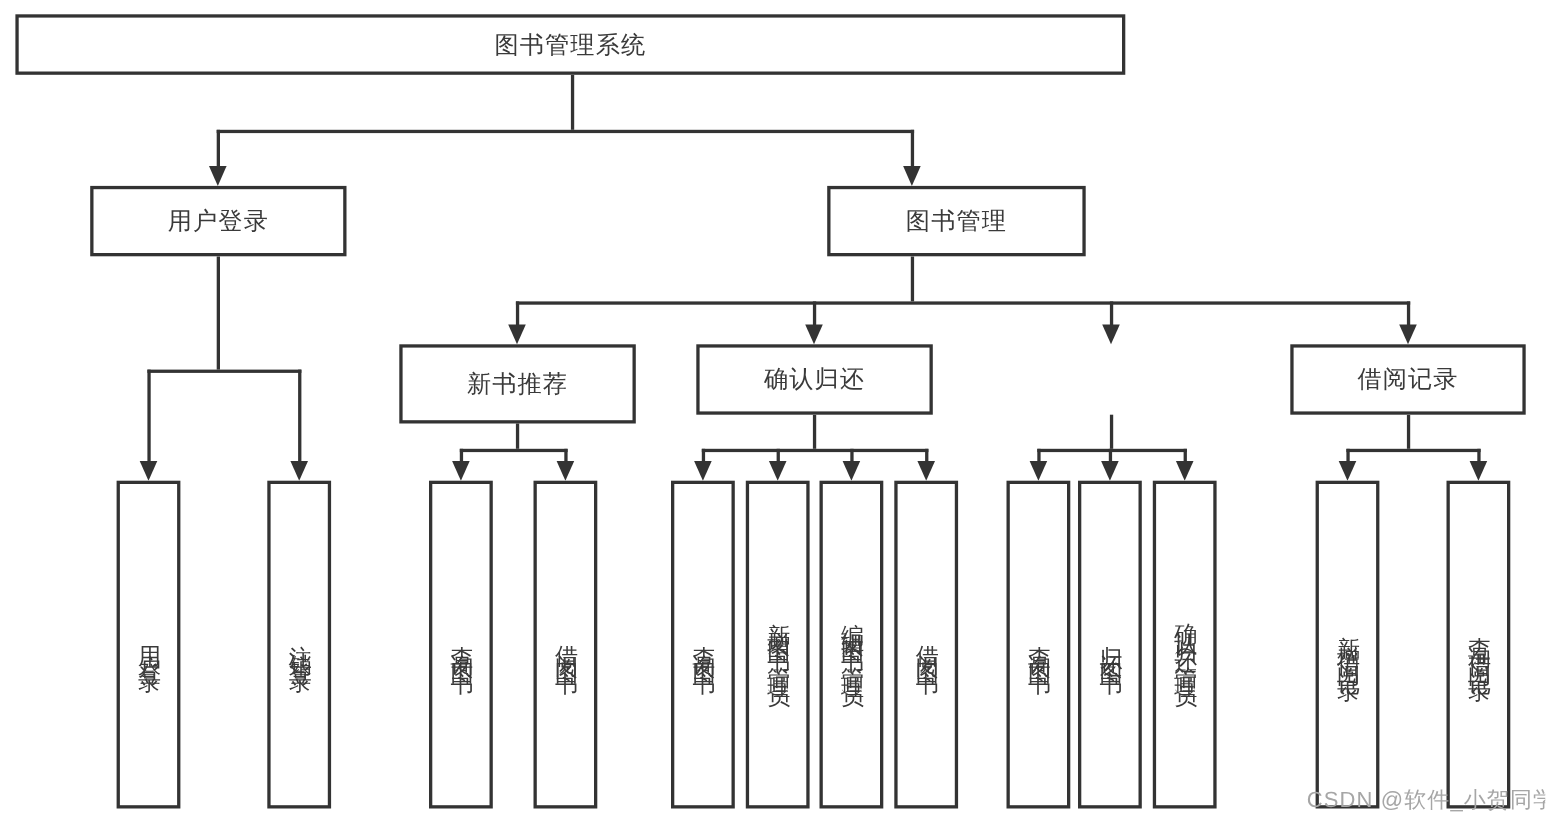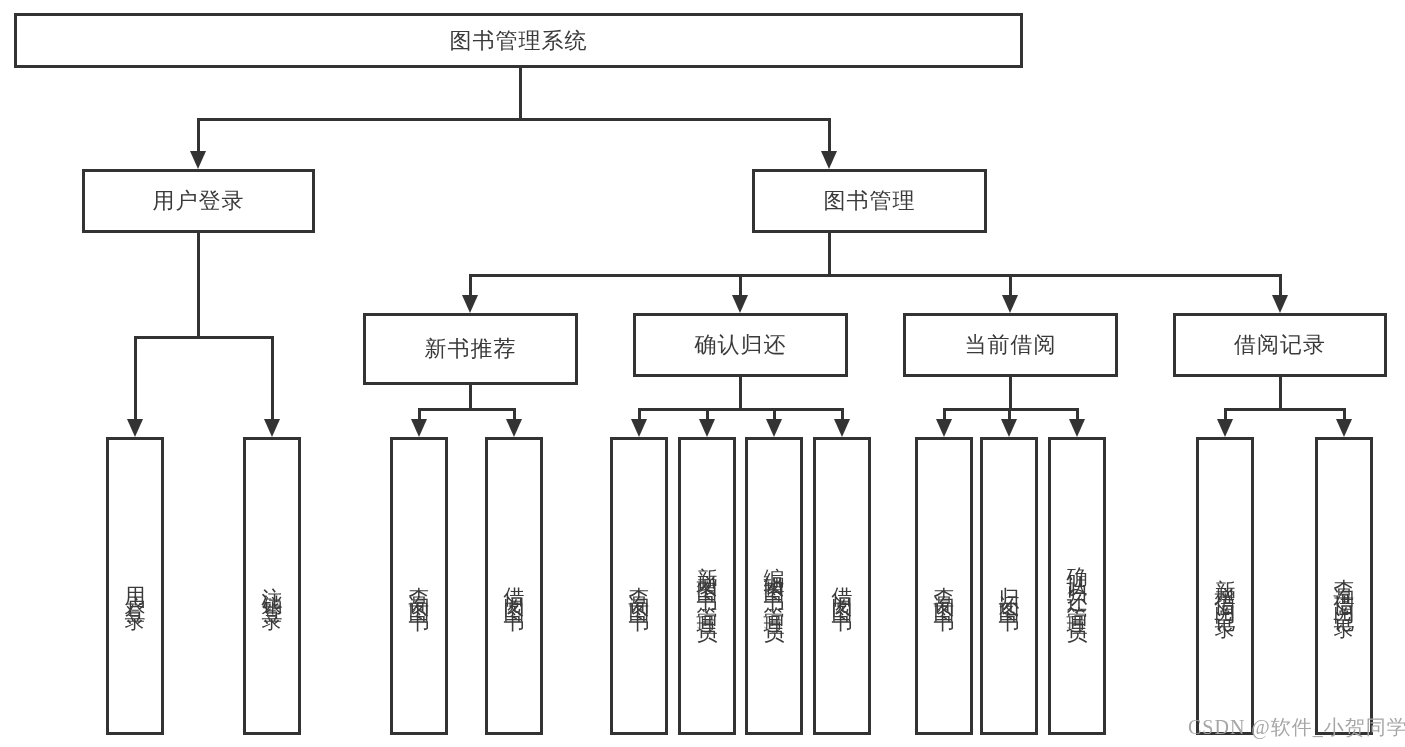--- a/index.html
+++ b/index.html
@@ -1,20 +1,20 @@
 <!DOCTYPE html>
 <html style="--line: #333333; --box-bg: #ffffff; --text: #3a3a3a; --watermark: #a6a6a6;"><head>
 <meta charset="utf-8">
 <style>
   html,body{margin:0;padding:0;background:#ffffff;}
   #canvas{
     position:relative;
     width:1405px;height:747px;
     background:#ffffff;
-    font-family:Liberation Serif, serif;
+    font-family:Liberation Sans, sans-serif;
     overflow:hidden;
   }
   .box{
     position:absolute;
     box-sizing:border-box;
     background:var(--box-bg,#ffffff);
     border:3px solid var(--line,#333333);
     color:var(--text,#3a3a3a);
     display:flex;align-items:center;justify-content:center;
     z-index:2;
@@ -114,23 +114,20 @@
   <div class="box h" style="left:752px;top:169px;width:235px;height:64px">
     <span>图书管理</span>
   </div>
 
   <div class="box h" style="left:363px;top:313px;width:215px;height:72px">
     <span>新书推荐</span>
   </div>
   <div class="box h" style="left:633px;top:313px;width:215px;height:64px">
     <span>确认归还</span>
   </div>
-  <div class="box h" style="left:903px;top:313px;width:215px;height:64px">
-    <span>当前借阅</span>
-  </div>
   <div class="box h" style="left:1173px;top:313px;width:214px;height:64px">
     <span>借阅记录</span>
   </div>
 
   <div class="box v" style="left:106px;top:437px;width:58px;height:298px">
     <span>用户登录</span>
   </div>
   <div class="box v" style="left:243px;top:437px;width:58px;height:298px">
     <span>注销登录</span>
   </div>

